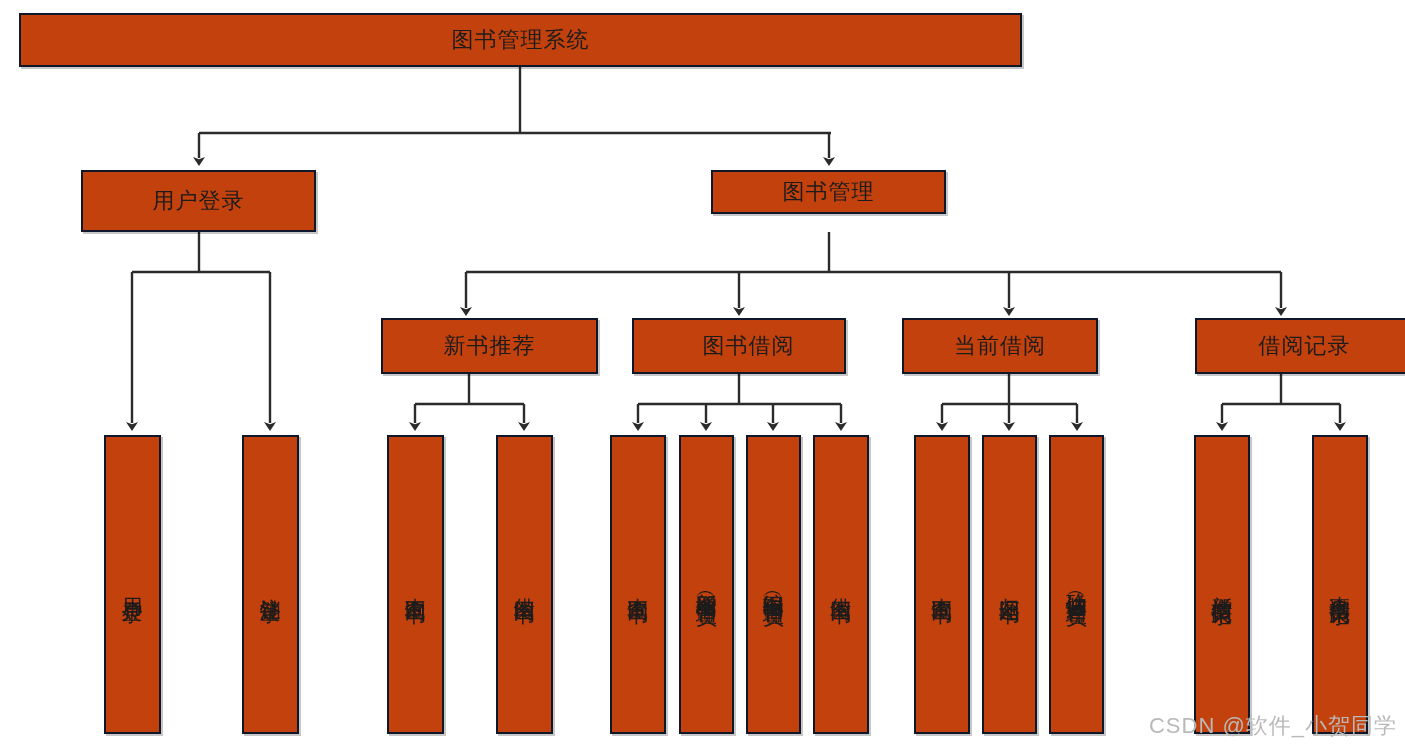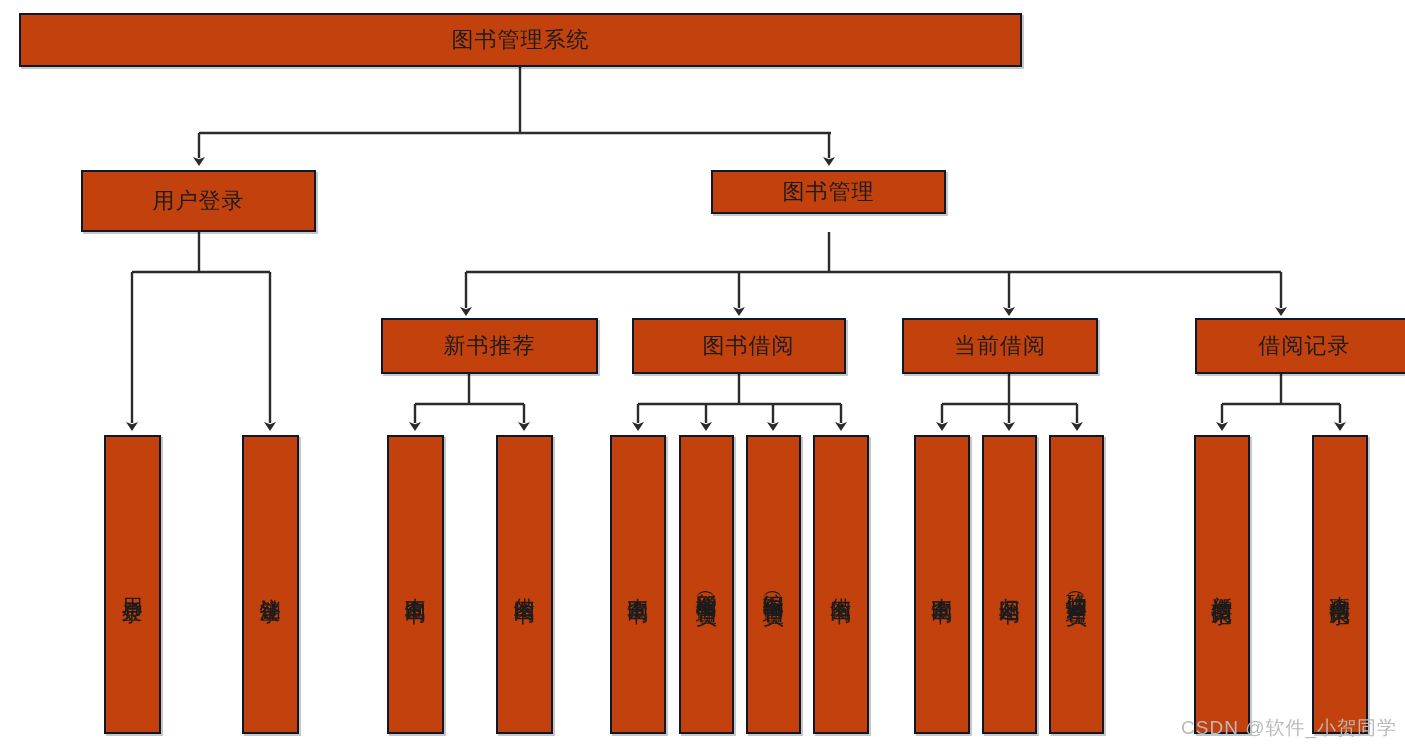--- a/index.html
+++ b/index.html
@@ -55,21 +55,21 @@
   .node.vert .vlabel {
     writing-mode: vertical-rl;
     text-orientation: upright;
     display: block;
     white-space: nowrap;
   }
   .watermark {
     position: absolute;
     right: 8px;
     bottom: 6px;
-    font-size: 19px;
+    font-size: 22px;
     color: #b9b9b9;
     letter-spacing: 1px;
     white-space: nowrap;
     user-select: none;
   }
 </style>
 </head>
 <body>
 
 <div id="canvas">

